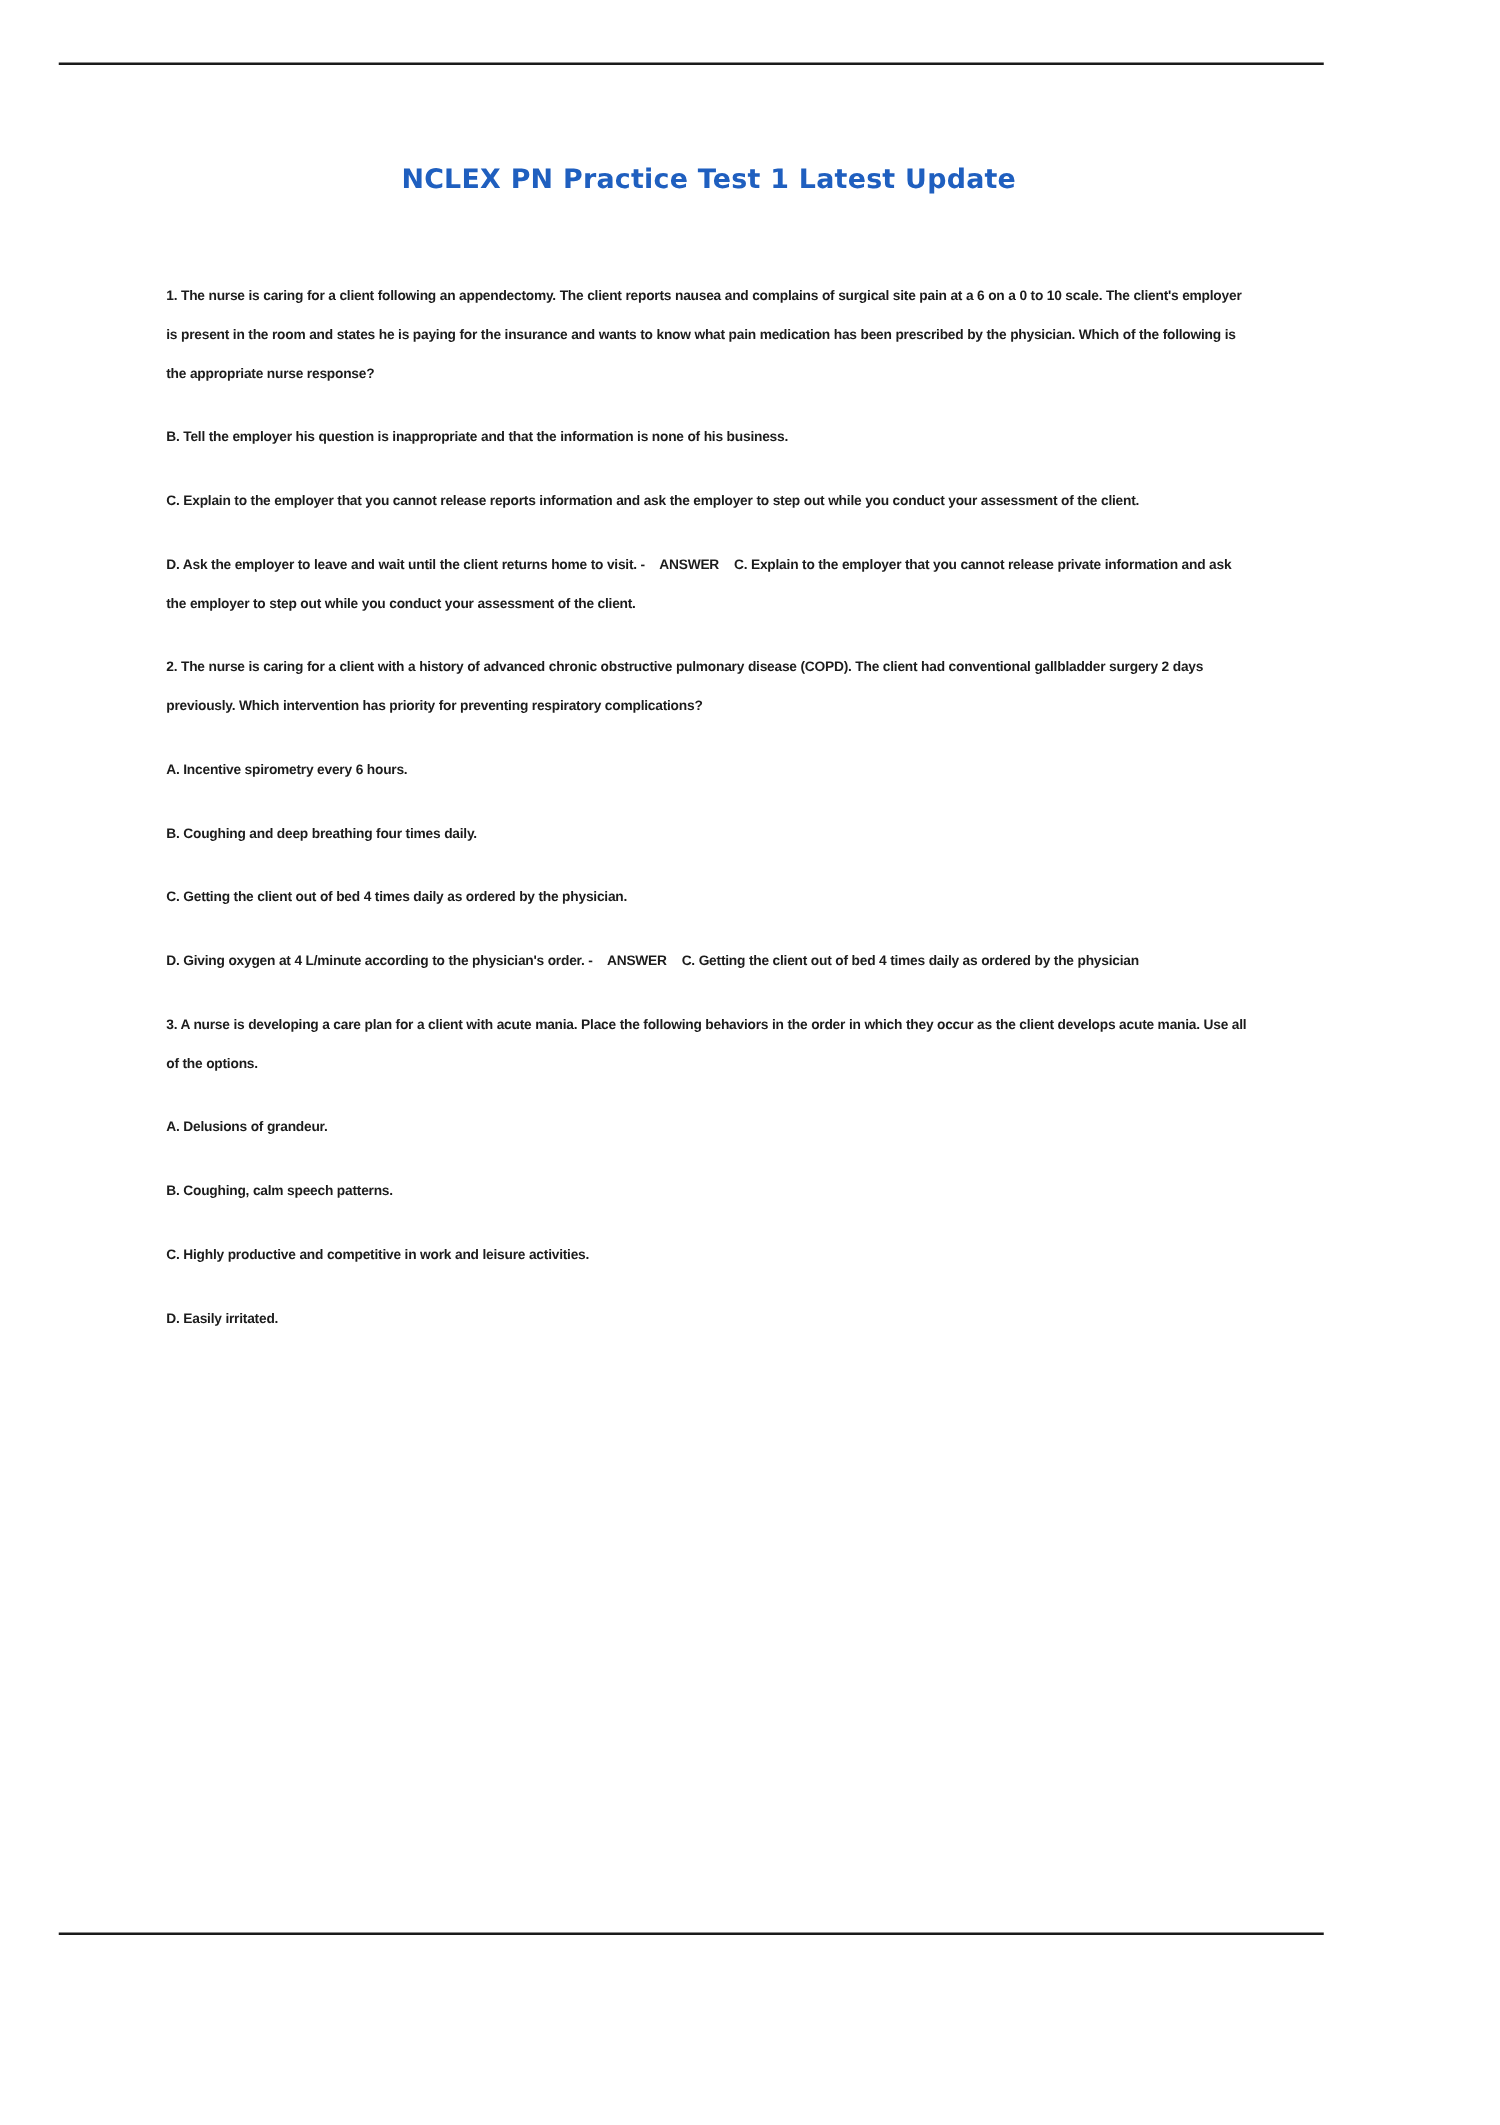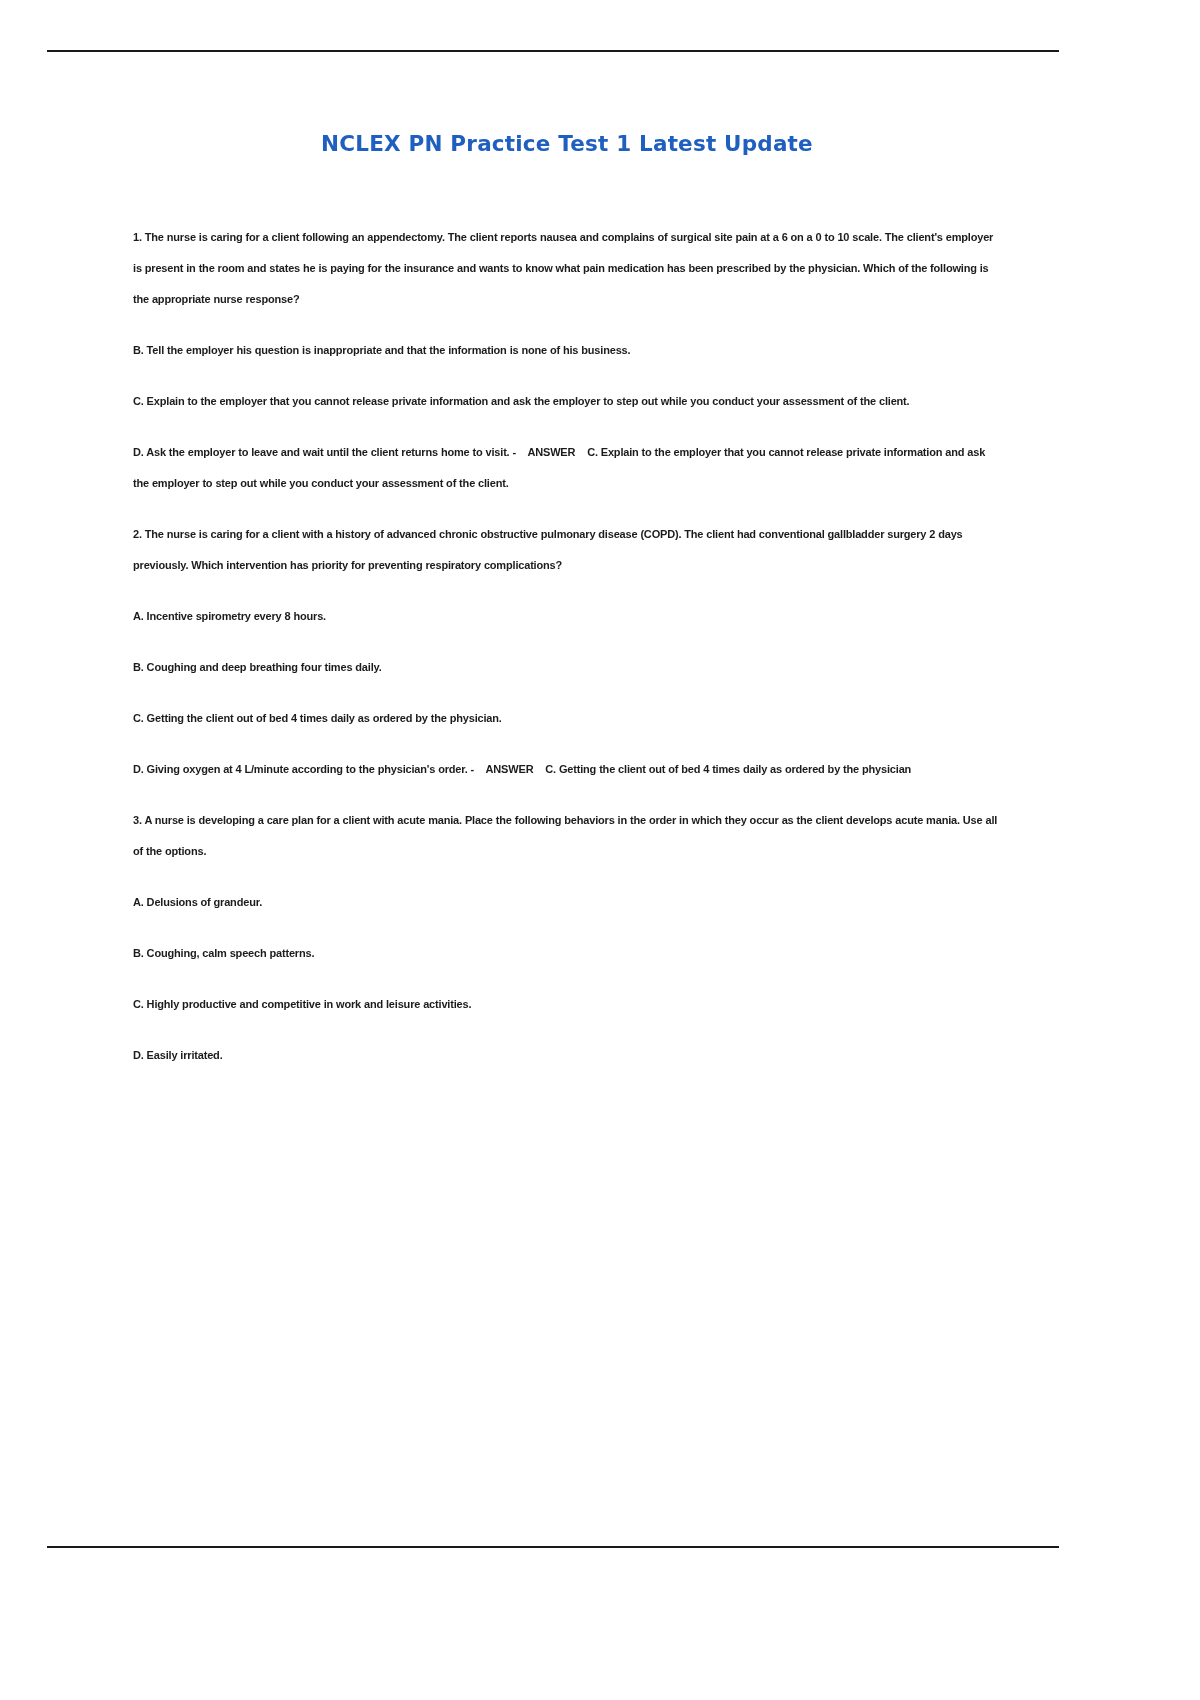--- a/index.html
+++ b/index.html
@@ -82,25 +82,25 @@
 
   <div class="rule rule-top"></div>
 
   <div class="content">
 
     <h1 class="doc-title">NCLEX PN Practice Test 1 Latest Update</h1>
 
     <div class="body-block">
       <p class="para">1. The nurse is caring for a client following an appendectomy. The client reports nausea and complains of surgical site pain at a 6 on a 0 to 10 scale. The client's employer is present in the room and states he is paying for the insurance and wants to know what pain medication has been prescribed by the physician. Which of the following is the appropriate nurse response?</p>
       <p class="para">B. Tell the employer his question is inappropriate and that the information is none of his business.</p>
-      <p class="para">C. Explain to the employer that you cannot release private information and ask the employer to step out while you conduct your assessment of the client.</p>
+      <p class="para">C. Explain to the employer that you cannot release reports information and ask the employer to step out while you conduct your assessment of the client.</p>
       <p class="para" style="white-space: pre-wrap;">D. Ask the employer to leave and wait until the client returns home to visit. -    ANSWER    C. Explain to the employer that you cannot release private information and ask the employer to step out while you conduct your assessment of the client.</p>
 
       <p class="para">2. The nurse is caring for a client with a history of advanced chronic obstructive pulmonary disease (COPD). The client had conventional gallbladder surgery 2 days previously. Which intervention has priority for preventing respiratory complications?</p>
-      <p class="para">A. Incentive spirometry every 8 hours.</p>
+      <p class="para">A. Incentive spirometry every 6 hours.</p>
       <p class="para">B. Coughing and deep breathing four times daily.</p>
       <p class="para">C. Getting the client out of bed 4 times daily as ordered by the physician.</p>
       <p class="para" style="white-space: pre-wrap;">D. Giving oxygen at 4 L/minute according to the physician's order. -    ANSWER    C. Getting the client out of bed 4 times daily as ordered by the physician</p>
 
       <p class="para">3. A nurse is developing a care plan for a client with acute mania. Place the following behaviors in the order in which they occur as the client develops acute mania. Use all of the options.</p>
       <p class="para">A. Delusions of grandeur.</p>
       <p class="para">B. Coughing, calm speech patterns.</p>
       <p class="para">C. Highly productive and competitive in work and leisure activities.</p>
       <p class="para">D. Easily irritated.</p>
     </div>

